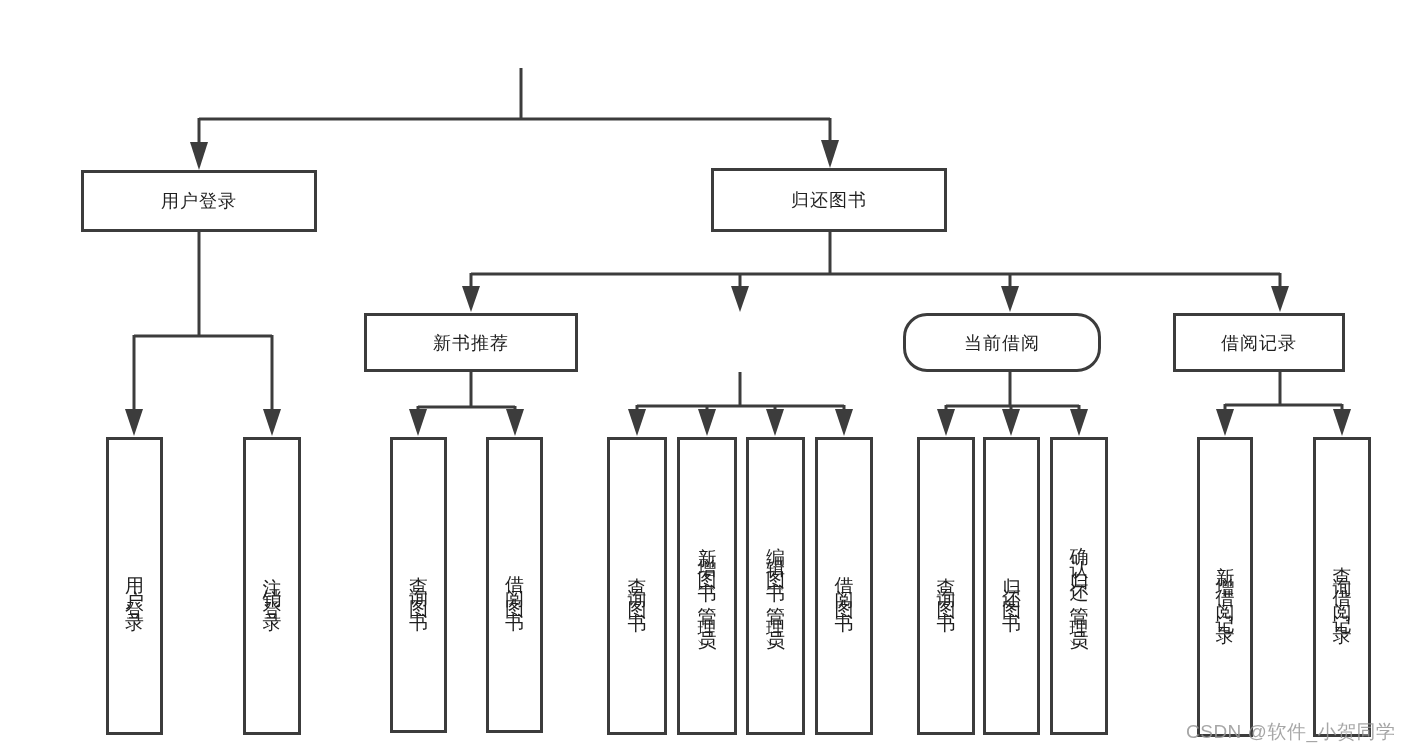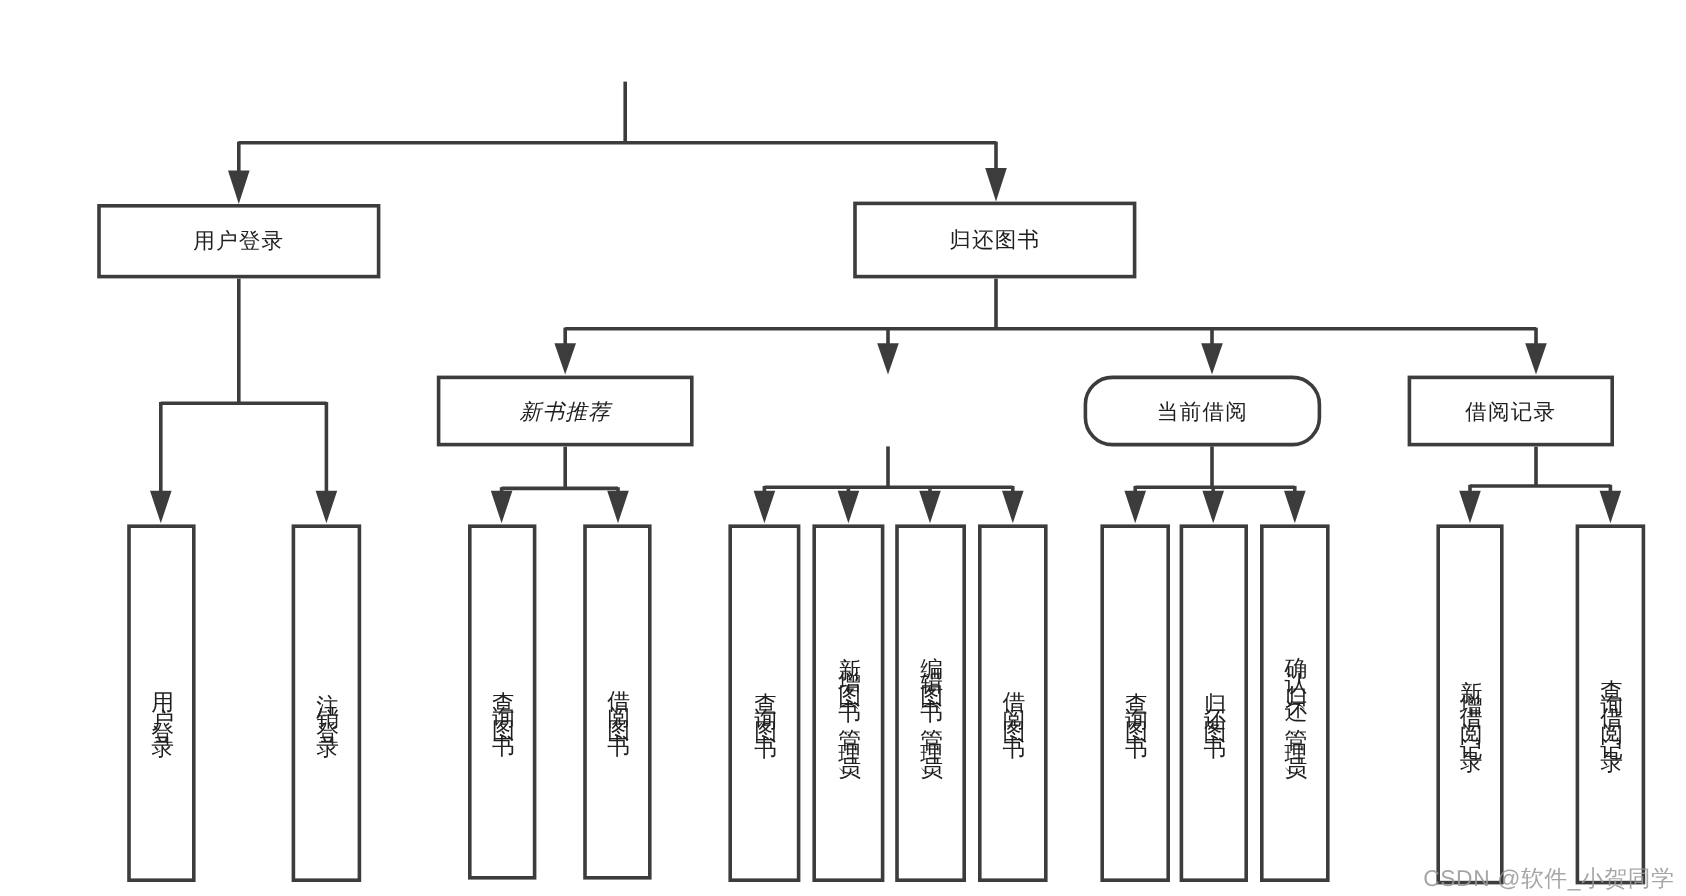--- a/index.html
+++ b/index.html
@@ -28,21 +28,21 @@
     text-orientation:mixed;
     font-size:19px;
     line-height:1.05;
     letter-spacing:12px;
     white-space:nowrap;
   }
   
   .n-root{left:21px;top:14px;width:1000px;height:54px;}
   .n-user-login{left:81px;top:170px;width:236px;height:62px;}
   .n-book-mgmt{left:711px;top:168px;width:236px;height:64px;}
-  .n-new-book-rec{left:364px;top:313px;width:214px;height:59px;font-style:italic;}
+  .n-new-book-rec{left:364px;top:313px;width:214px;height:59px;}
   .n-book-borrow{left:633px;top:313px;width:214px;height:59px;}
   .n-current-borrow{left:903px;top:313px;width:198px;height:59px;border-radius:24px;}
   .n-borrow-records{left:1173px;top:313px;width:172px;height:59px;}
   .n-leaf-user-login{left:106px;top:437px;width:57px;height:298px;}
   .n-leaf-logout{left:243px;top:437px;width:58px;height:298px;}
   .n-leaf-query-book-1{left:390px;top:437px;width:57px;height:296px;}
   .n-leaf-borrow-book-1{left:486px;top:437px;width:57px;height:296px;}
   .n-leaf-query-book-2{left:607px;top:437px;width:60px;height:298px;}
   .n-leaf-add-book{left:677px;top:437px;width:60px;height:298px;}
   .n-leaf-edit-book{left:746px;top:437px;width:59px;height:298px;}

